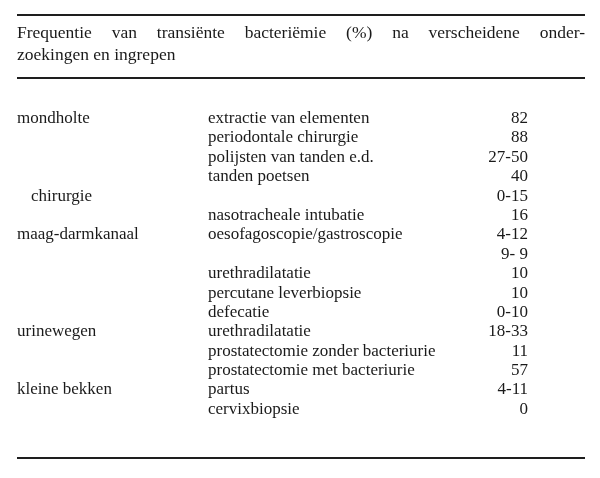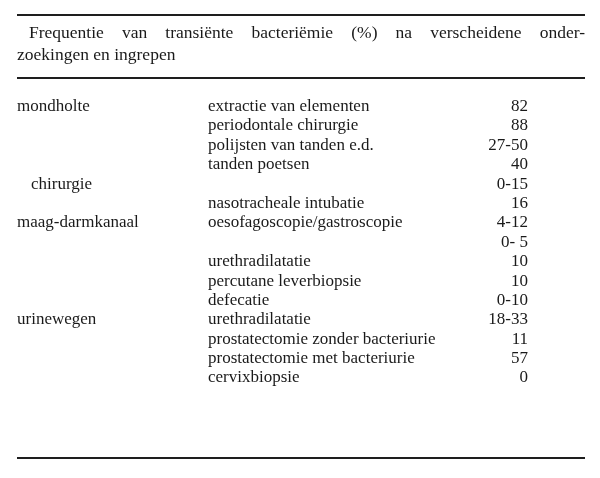--- a/index.html
+++ b/index.html
@@ -9,23 +9,23 @@
       color: #1a1a1a;
     }
     .rule { position: absolute; left: 17px; width: 568px; height: 2px; background: #1e1e1e; }
     .rule.top { top: 14px; }
     .rule.mid { top: 77px; }
     .rule.bot { top: 457px; }
     .caption {
       position: absolute; left: 17px; top: 21px; width: 568px;
       font-size: 17.5px; line-height: 22px; text-align: justify;
     }
-    .caption .l1 { display: block; text-align: justify; text-align-last: justify; white-space: nowrap; margin-left: 12px; }
+    .caption .l1 { display: block; text-align: justify; text-align-last: justify; white-space: nowrap; }
     .caption .l2 { display: block; }
-    .table { position: absolute; left: 0; top: 96px; width: 543px; }
+    .table { position: absolute; left: 0; top: 108px; width: 543px; }
     .row {
       position: relative; height: 19.4px; font-size: 17px; line-height: 19.4px;
     }
     .row .cat { position: absolute; left: 17px; white-space: nowrap; }
     .row .cat.indent { left: 31px; }
     .row .proc { position: absolute; left: 208px; white-space: nowrap; }
     .row .val { position: absolute; right: 15px; white-space: pre; text-align: right; }
   </style>
 </head>
 <body>
@@ -69,21 +69,21 @@
     <span class="proc">nasotracheale intubatie</span>
     <span class="val">16</span>
   </div>
   <div class="row">
     <span class="cat">maag-darmkanaal</span>
     <span class="proc">oesofagoscopie/gastroscopie</span>
     <span class="val">4-12</span>
   </div>
   <div class="row">
     <span class="cat"></span>
-    <span class="val">0- 5</span>
+    <span class="val">9- 9</span>
   </div>
   <div class="row">
     <span class="cat"></span>
     <span class="proc">urethradilatatie</span>
     <span class="val">10</span>
   </div>
   <div class="row">
     <span class="cat"></span>
     <span class="proc">percutane leverbiopsie</span>
     <span class="val">10</span>
@@ -102,19 +102,24 @@
     <span class="cat"></span>
     <span class="proc">prostatectomie zonder bacteriurie</span>
     <span class="val">11</span>
   </div>
   <div class="row">
     <span class="cat"></span>
     <span class="proc">prostatectomie met bacteriurie</span>
     <span class="val">57</span>
   </div>
   <div class="row">
+    <span class="cat">kleine bekken</span>
+    <span class="proc">partus</span>
+    <span class="val">4-11</span>
+  </div>
+  <div class="row">
     <span class="cat"></span>
     <span class="proc">cervixbiopsie</span>
     <span class="val">0</span>
   </div>
 </div>
 
 <div class="rule bot"></div>
 
 </body></html>

